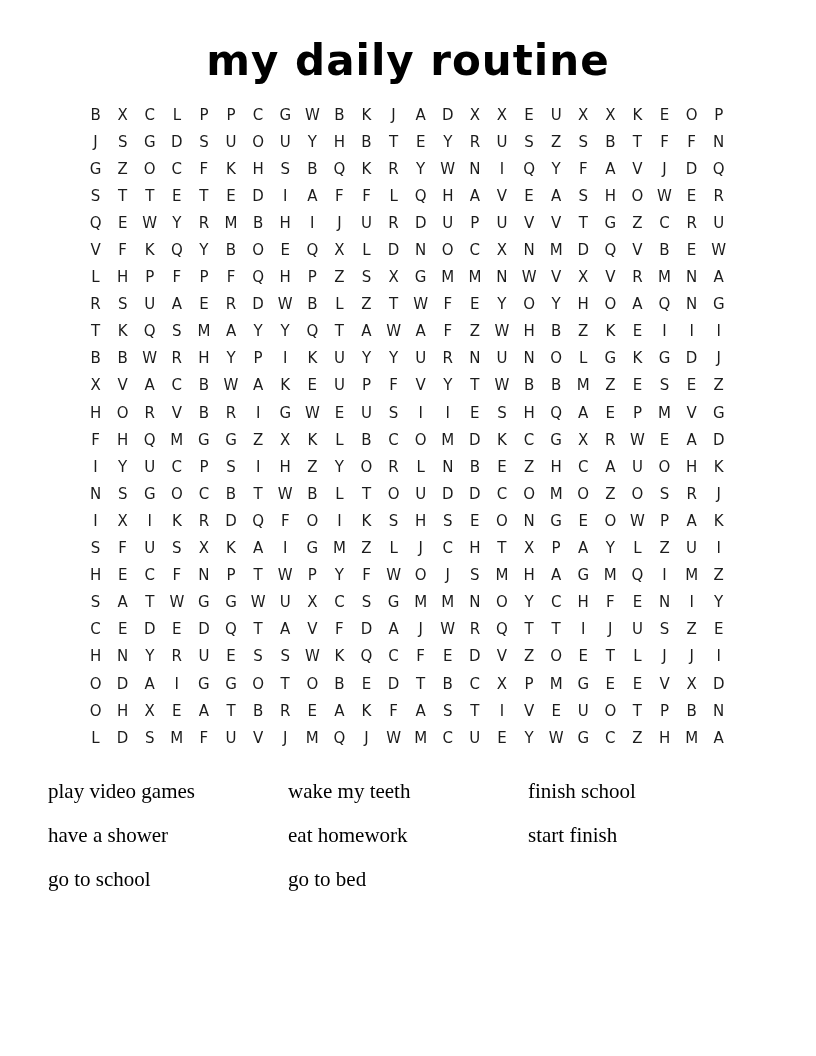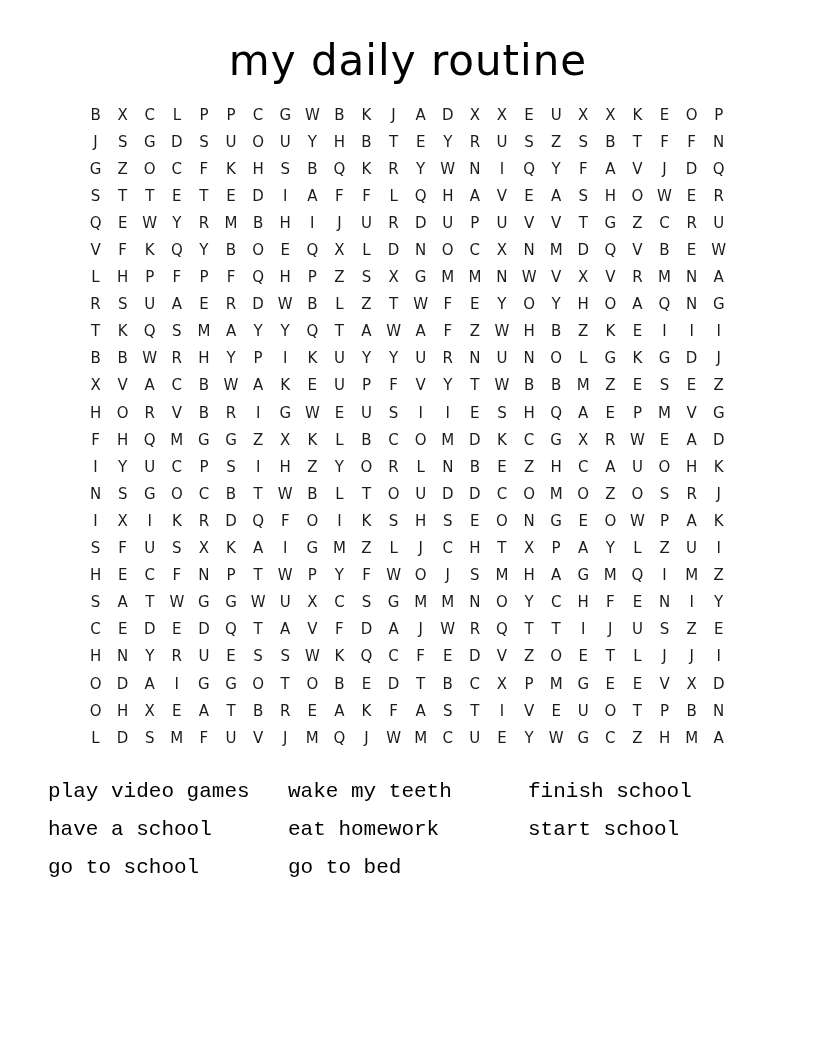--- a/index.html
+++ b/index.html
@@ -18,21 +18,21 @@
     position: relative;
     width: 816px;
     height: 1056px;
     background: #ffffff;
   }
   .title {
     margin: 0;
     padding-top: 36px;
     text-align: center;
     font-size: 42px;
-    font-weight: 400;
+    font-weight: 700;
     letter-spacing: 1px;
     color: #000000;
     font-family: "DejaVu Sans", sans-serif;
   }
   .grid {
     width: 652px;
     margin: 16px auto 0 auto;
   }
   .grid-row {
     display: flex;
@@ -47,25 +47,25 @@
     font-weight: 400;
     color: #1c1c1c;
     font-family: "DejaVu Sans", sans-serif;
     user-select: none;
   }
   .words {
     margin: 26px 0 0 48px;
     width: 720px;
     display: grid;
     grid-template-columns: 240px 240px 240px;
-    row-gap: 9px;
+    row-gap: 15px;
     font-size: 21px;
     line-height: 29px;
     color: #000000;
-    font-family: Liberation Mono, monospace;
+    font-family: Liberation Serif, serif;
   }
   .word {
     white-space: nowrap;
   }
 </style>
 </head>
 <body>
 
 <div class="page">
   <h1 class="title">my daily routine</h1>
@@ -692,19 +692,19 @@
         <span class="grid-cell">Z</span>
         <span class="grid-cell">H</span>
         <span class="grid-cell">M</span>
         <span class="grid-cell">A</span>
       </div>
     </div>
   <div class="words" id="words">
       <div class="word">play video games</div>
       <div class="word">wake my teeth</div>
       <div class="word">finish school</div>
-      <div class="word">have a school</div>
+      <div class="word">have a shower</div>
       <div class="word">eat homework</div>
-      <div class="word">start school</div>
+      <div class="word">start finish</div>
       <div class="word">go to school</div>
       <div class="word">go to bed</div>
     </div>
 </div>
 
 </body></html>

